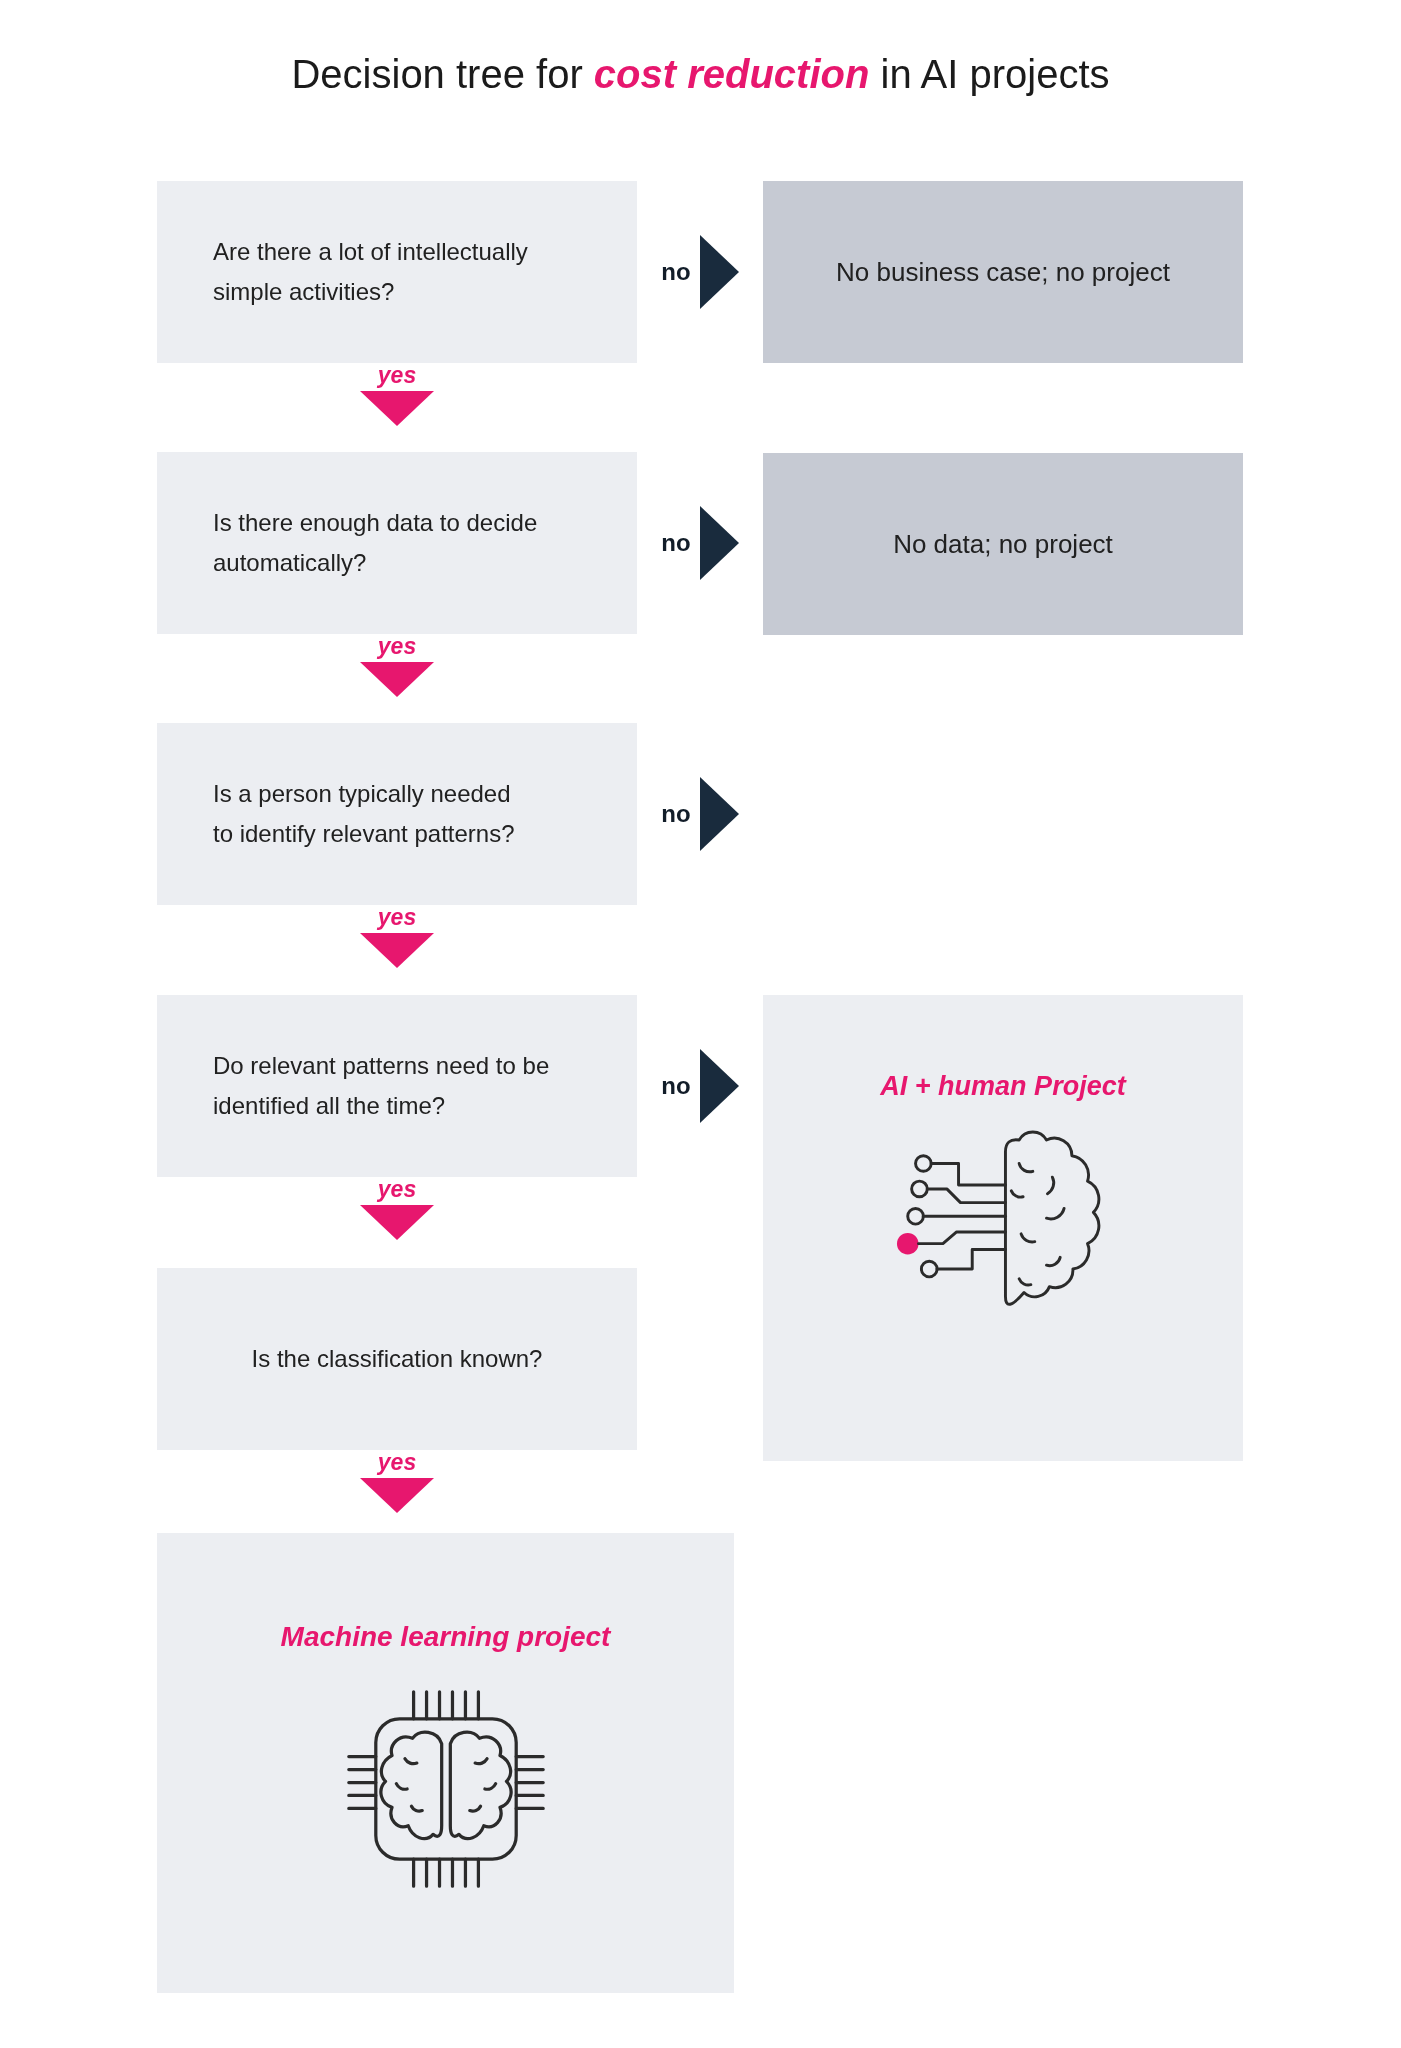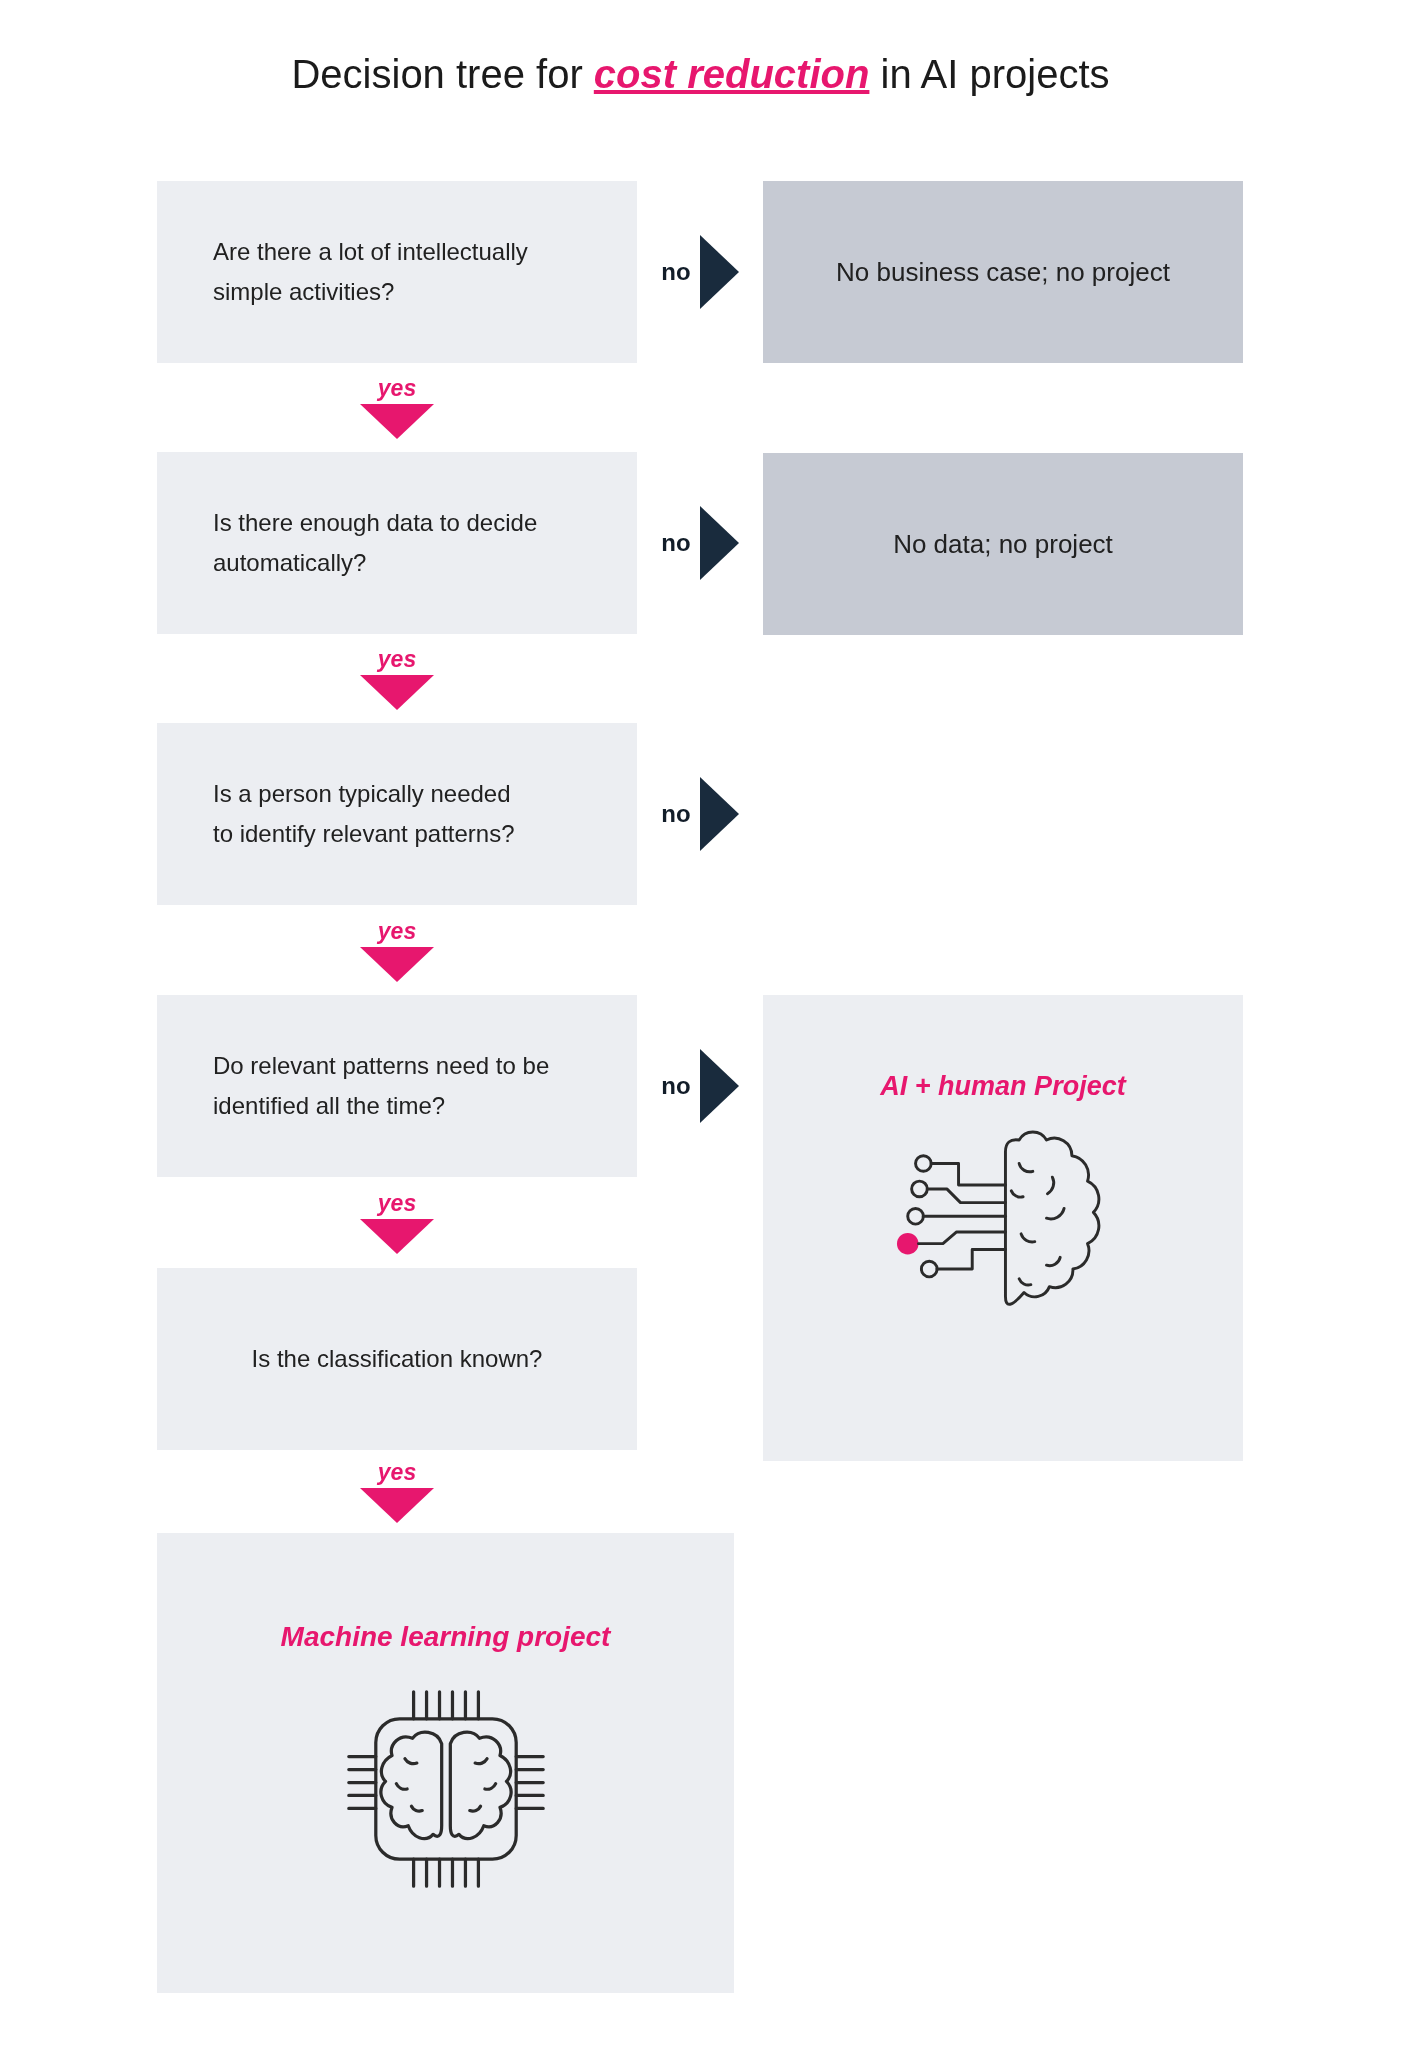--- a/index.html
+++ b/index.html
@@ -8,40 +8,40 @@
     --light:#eceef2;
     --dark:#c6cad3;
     --ink:#212121;
   }
   html,body{margin:0;padding:0;background:#ffffff;}
   body{font-family:"Liberation Sans", sans-serif;}
   .canvas{position:relative;width:1401px;height:2048px;background:#ffffff;overflow:hidden;}
 
   .title{position:absolute;top:50px;left:0;width:100%;text-align:center;
          font-size:40px;line-height:48px;color:#1b1b1b;}
-  .title .hl{color:var(--pink);font-weight:700;font-style:italic;text-decoration:underline;}
+  .title .hl{color:var(--pink);font-weight:700;font-style:italic;}
 
   .qbox{position:absolute;left:157px;width:480px;height:182px;background:var(--light);
         display:flex;align-items:center;box-sizing:border-box;}
   .qtext{font-size:24px;line-height:40px;color:var(--ink);
          padding:0 58px 0 56px;white-space:pre-line;}
   .qbox.center .qtext{width:100%;text-align:center;padding:0;}
 
   .rbox{position:absolute;left:763px;width:480px;height:182px;background:var(--dark);
         display:flex;align-items:center;justify-content:center;box-sizing:border-box;}
   .rtext{font-size:26px;color:var(--ink);}
 
   .noconn{position:absolute;left:637px;width:126px;height:182px;
           display:flex;align-items:center;justify-content:center;gap:9px;}
   .nolabel{font-size:24px;font-weight:700;color:#121d29;}
   .noarrow{width:0;height:0;border-top:37px solid transparent;
            border-bottom:37px solid transparent;border-left:39px solid var(--navy);}
 
   .yesconn{position:absolute;left:157px;width:480px;
-           display:flex;flex-direction:column;align-items:center;justify-content:center;gap:4px;}
+           display:flex;flex-direction:column;align-items:center;justify-content:flex-start;gap:4px;}
   .yeslabel{font-size:23px;font-weight:700;font-style:italic;color:var(--pink);line-height:24px;}
   .yesarrow{width:0;height:0;border-left:37px solid transparent;
             border-right:37px solid transparent;border-top:35px solid var(--pink);}
 
   .bigbox{position:absolute;background:var(--light);display:flex;flex-direction:column;
           align-items:center;box-sizing:border-box;}
   #aihuman-box{left:763px;top:995px;width:480px;height:466px;padding-top:76px;}
   #ml-box{left:157px;top:1533px;width:577px;height:460px;padding-top:88px;}
   .pinktitle{font-weight:700;font-style:italic;color:var(--pink);}
   #aihuman-box .pinktitle{font-size:27px;}

